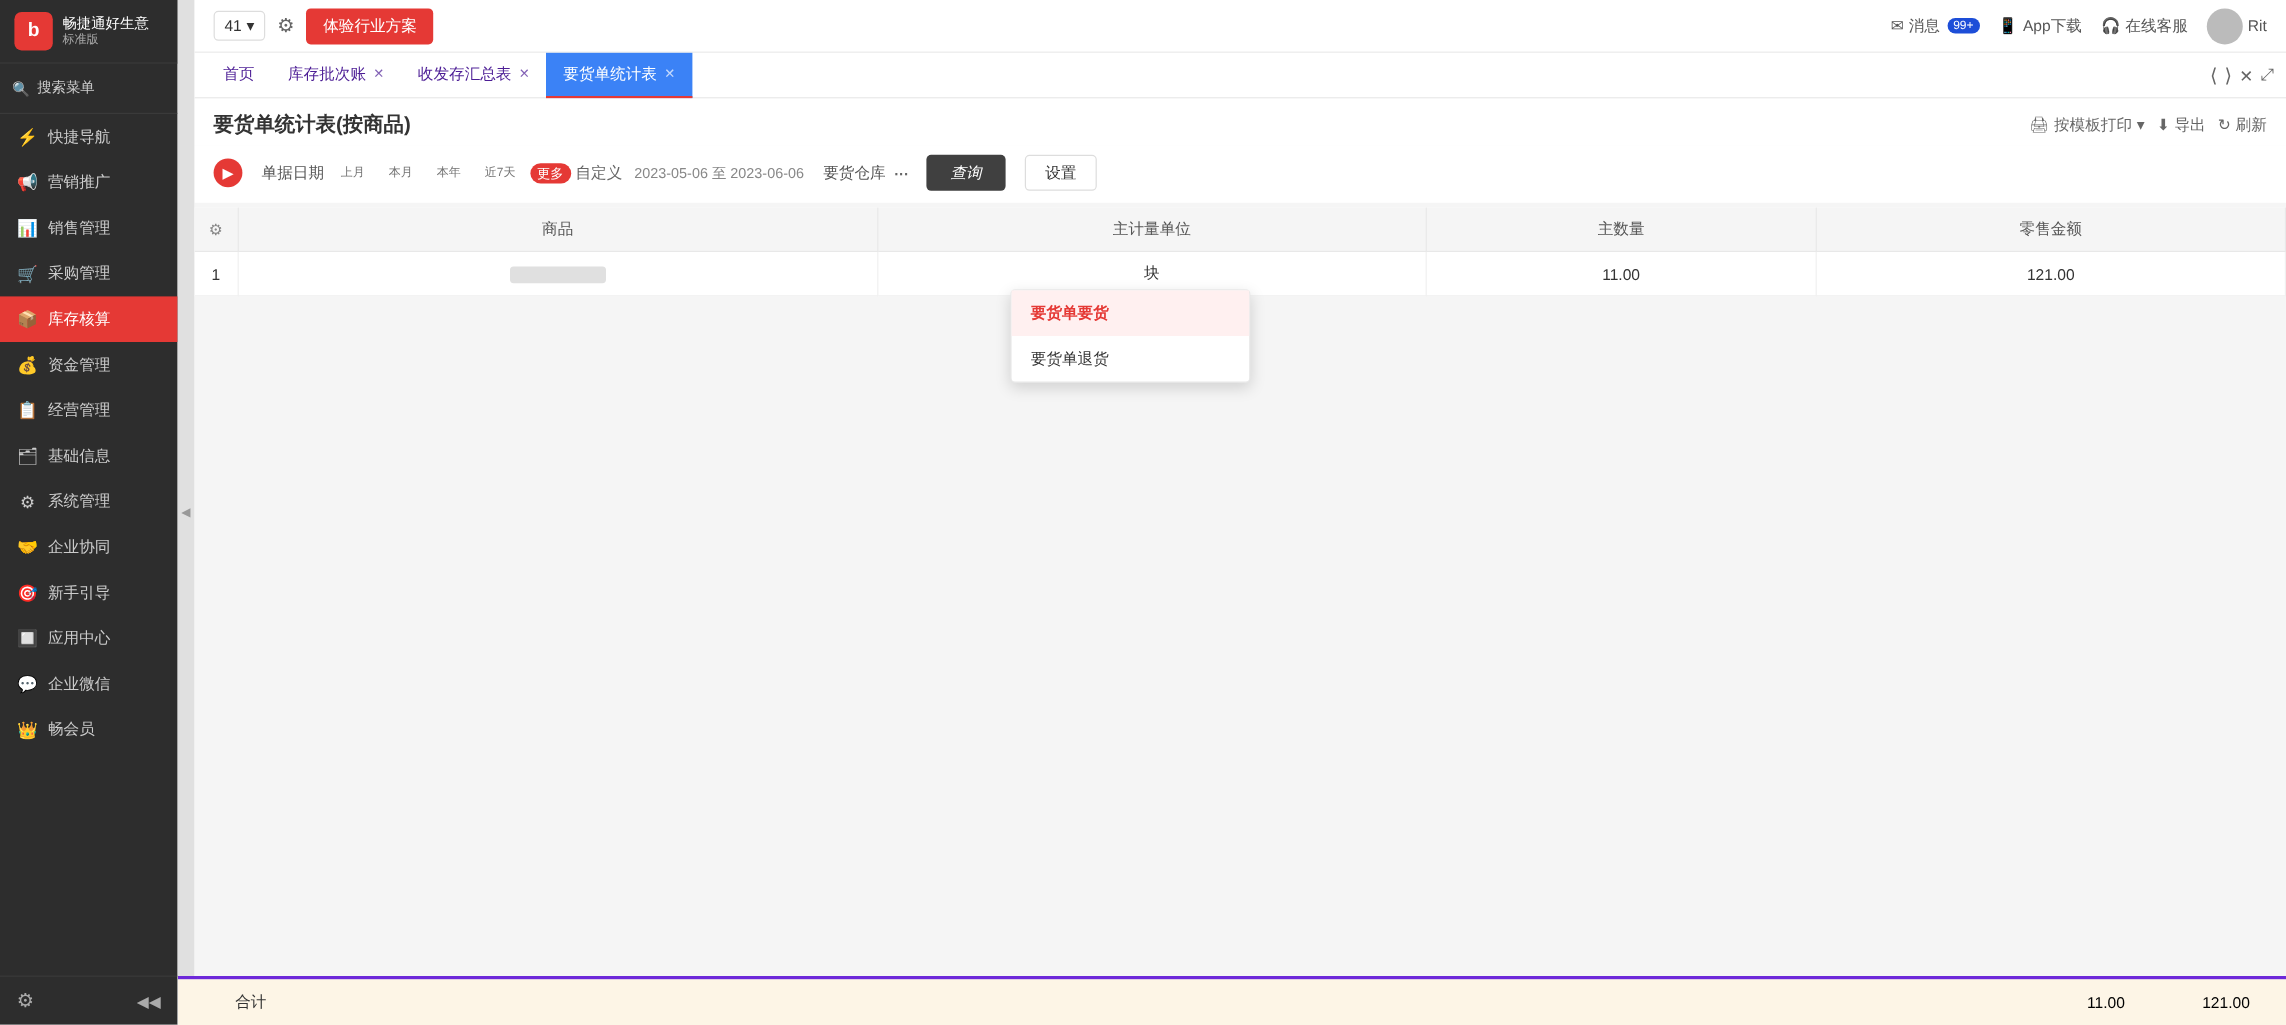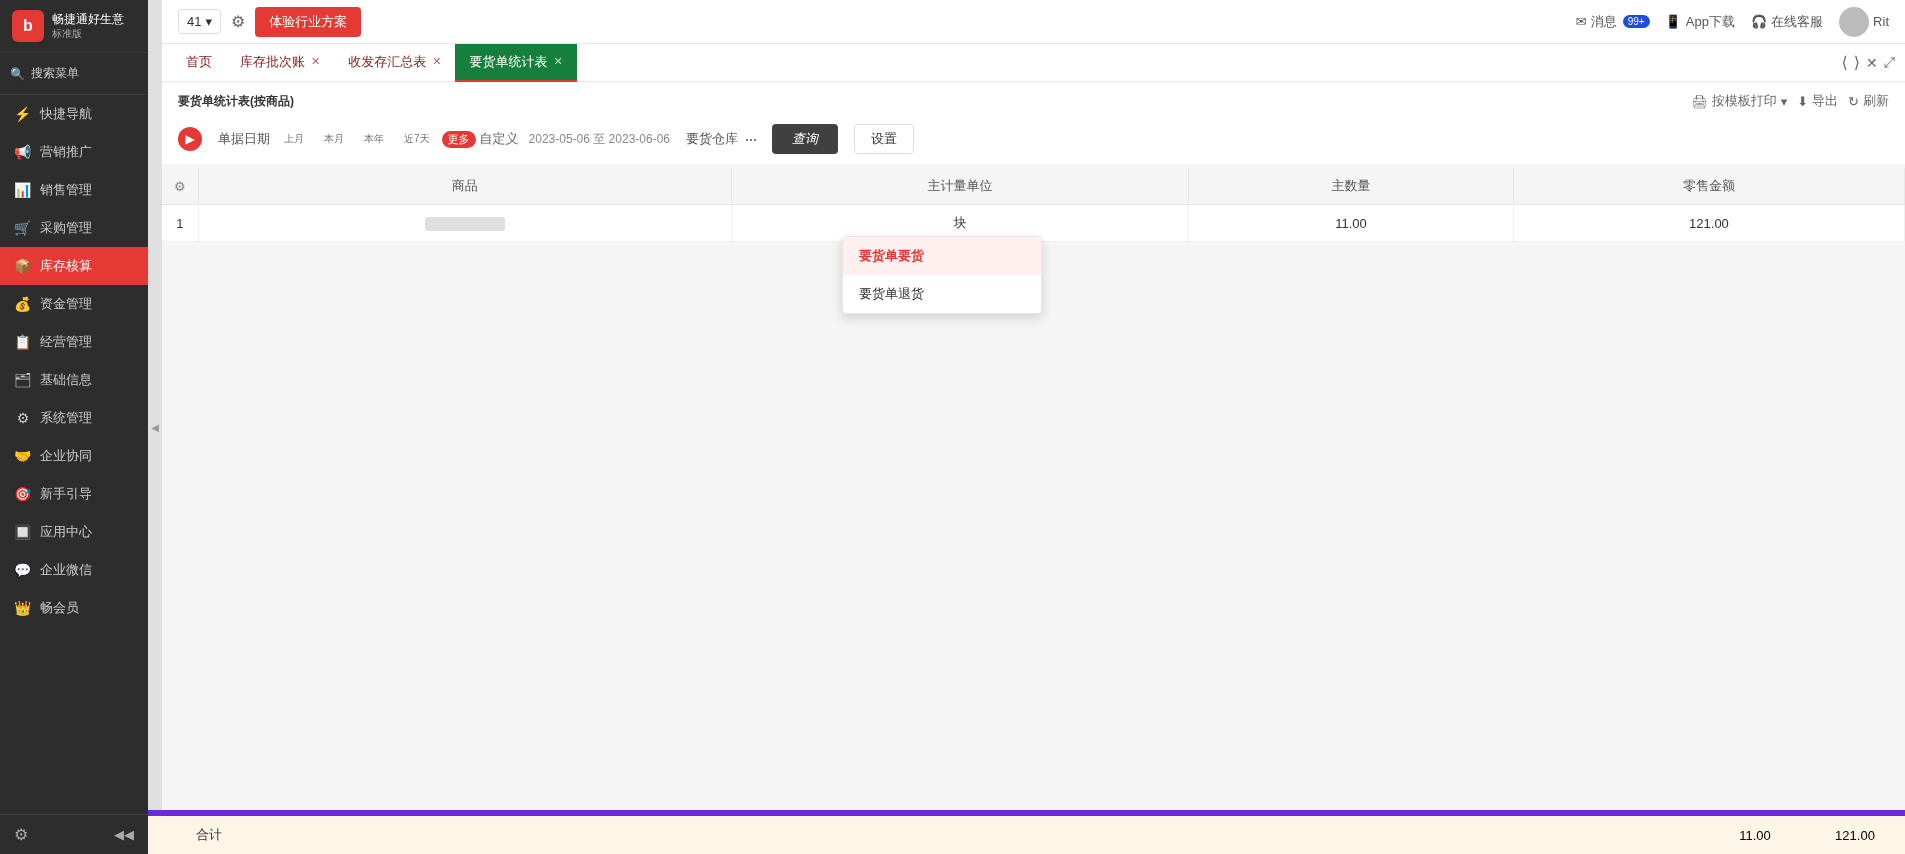--- a/index.html
+++ b/index.html
@@ -185,27 +185,27 @@
       height: 38px;
     }
     .tab {
       display: flex;
       align-items: center;
       gap: 6px;
       padding: 0 14px;
       height: 38px;
       cursor: pointer;
       font-size: 13px;
-      color: #7f1d1d;
+      color: #4c1d95;
       border-bottom: 2px solid transparent;
       white-space: nowrap;
     }
     .tab.active {
       color: white;
-      background: #15803d;
+      background: #3b82f6;
       border-bottom: 2px solid #e53935;
     }
     .tab .close-icon { font-size: 11px; color: inherit; opacity: 0.7; }
     .tabs-controls {
       margin-left: auto;
       display: flex;
       align-items: center;
       gap: 6px;
       font-size: 16px;
       color: #666;
@@ -220,21 +220,21 @@
     }
 
     .page-title-bar {
       display: flex;
       align-items: center;
       justify-content: space-between;
       padding: 10px 16px 6px 16px;
       background: white;
     }
     .page-title {
-      font-size: 12px;
+      font-size: 17px;
       font-weight: bold;
       color: #333;
     }
     .page-actions {
       display: flex;
       align-items: center;
       gap: 10px;
     }
     .action-link {
       color: #666;
@@ -628,21 +628,21 @@
               <span class="product-name-cell"></span>
             </td>
             <td>块</td>
             <td>11.00</td>
             <td>121.00</td>
           </tr>
         </tbody>
       </table>
     </div>
 
-    <div style="position:fixed;bottom:0;left:148px;right:0;background:#fdf5e6;border-top:6px solid #6d28d9;display:flex;align-items:center;padding:10px 0;">
+    <div style="position:fixed;bottom:0;left:148px;right:0;background:#fdf5e6;border-top:3px solid #6d28d9;display:flex;align-items:center;padding:10px 0;">
       <div style="width:36px;"></div>
       <div style="flex:1;padding:0 12px;font-size:13px;color:#333;">
         <span>合计</span>
       </div>
       <div style="width:80px;text-align:center;font-size:13px;"></div>
       <div style="width:100px;text-align:center;font-size:13px;">11.00</div>
       <div style="width:100px;text-align:center;font-size:13px;">121.00</div>
     </div>
   </div>
 </div>

